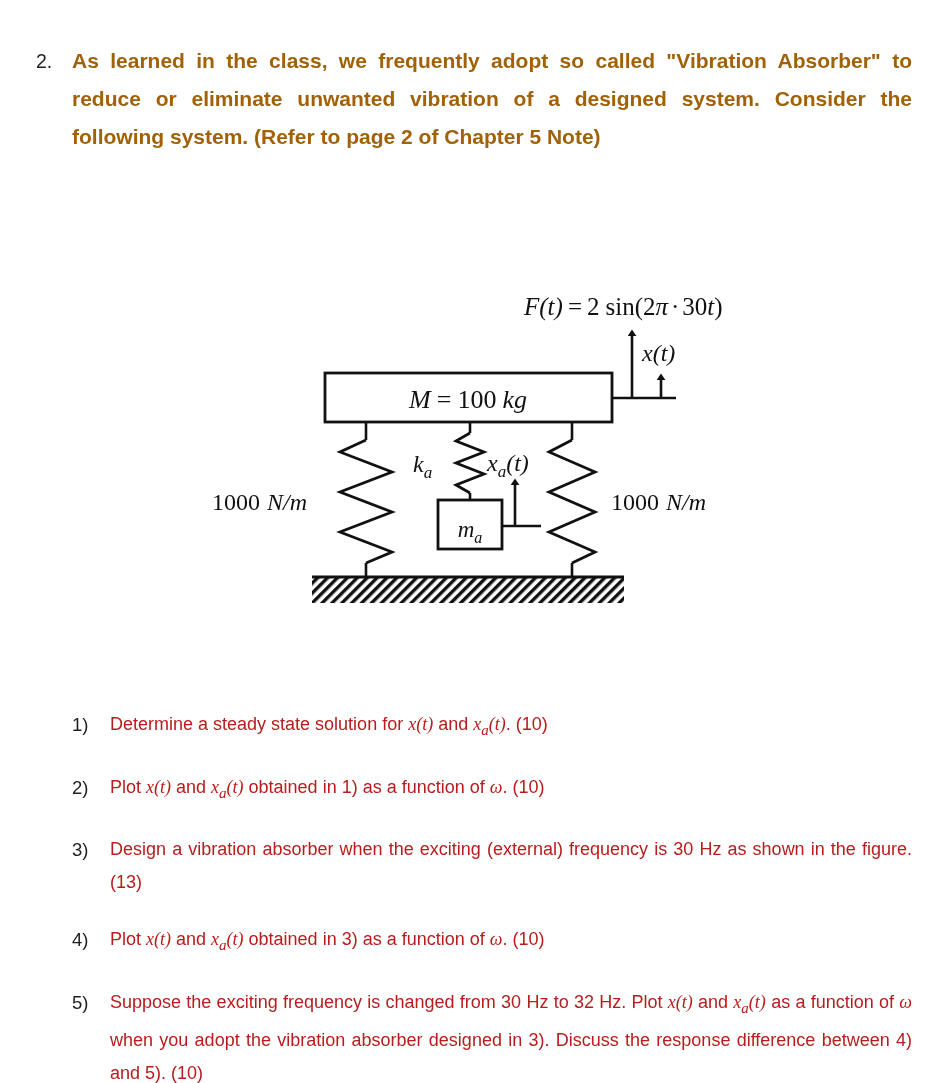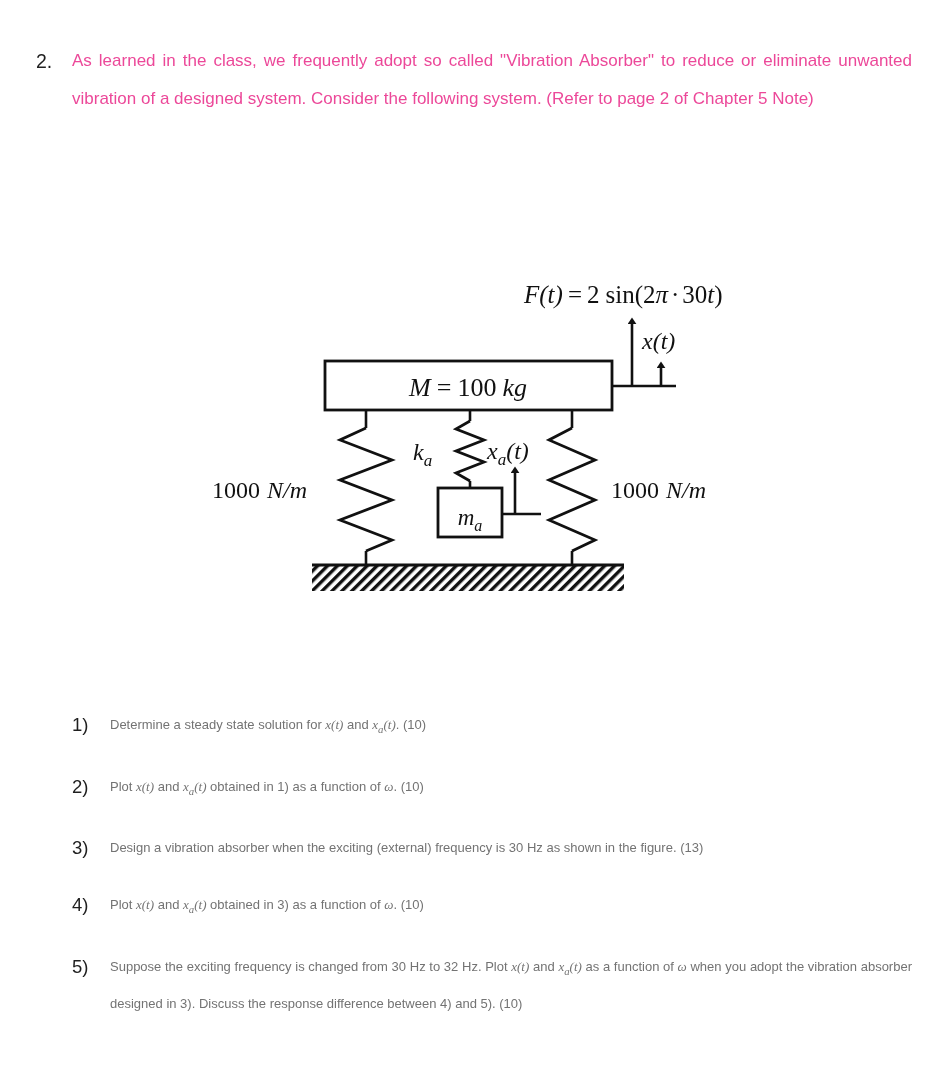--- a/index.html
+++ b/index.html
@@ -29,32 +29,33 @@
   }
   .q-number {
     width: 36px;
     flex: 0 0 36px;
     font-size: 19.5px;
     line-height: 38px;
     color: #1f1f1f;
   }
   .q-body {
     flex: 1 1 auto;
-    font-size: 17px;
+    font-size: 21px;
     line-height: 38px;
     text-align: justify;
     text-justify: inter-word;
-    color: #ec4899;
+    color: #a16207;
+    font-weight: bold;
   }
 
   
   #system-figure {
     position: absolute;
     left: 0;
-    top: 0;
+    top: 12px;
     width: 948px;
     height: 917px;
     pointer-events: none;
   }
   #system-figure svg {
     display: block;
   }
   .mathlabel {
     font-family: "Liberation Serif", serif;
     font-style: italic;
@@ -75,23 +76,23 @@
   }
   .sub-marker {
     width: 38px;
     flex: 0 0 38px;
     font-size: 18.5px;
     line-height: 33px;
     color: #1f1f1f;
   }
   .sub-text {
     flex: 1 1 auto;
-    font-size: 13px;
+    font-size: 18px;
     line-height: 33px;
-    color: #737373;
+    color: #b91c1c;
     text-align: justify;
     text-align-last: left;
   }
   .mi {
     font-family: "Liberation Serif", serif;
     font-style: italic;
   }
 </style>
 </head>
 <body>

